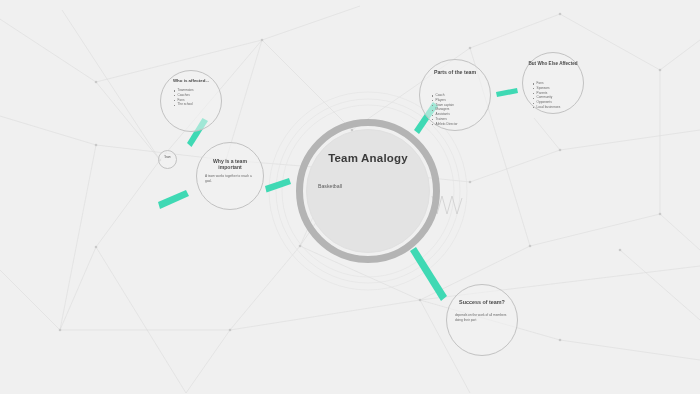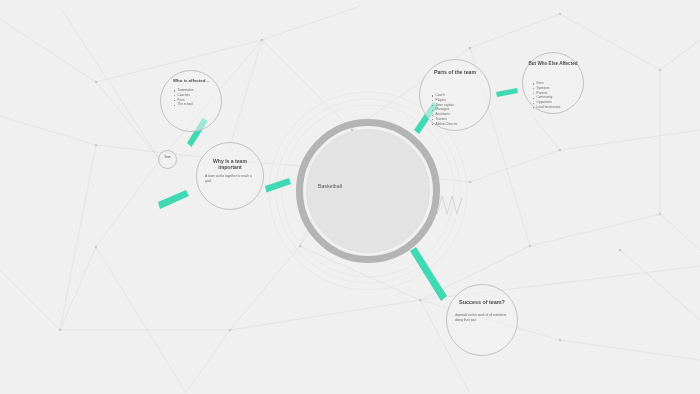--- a/index.html
+++ b/index.html
@@ -202,20 +202,21 @@
       <polygon points="265,186 266.5,192.5 291,184 289,178"></polygon>
       <polygon points="186,190 189,196 160,209 158,202"></polygon>
       <polygon points="414,130 419,134 438,106 433,102"></polygon>
       <polygon points="496,92 497,97 518,93 517,88"></polygon>
       <polygon points="410,251 416,247 447,296 441,301"></polygon>
     </g>
   </svg>
 
   <div class="center-ring" id="center-outer"></div>
   <div class="center-ring" id="center-inner"></div>
+  <div id="center-title">Team Analogy</div>
   <div id="center-sub">Basketball</div>
 
   <div class="node" id="node-who"></div>
   <div class="node-title" id="title-who">Who is affected...</div>
   <ul class="node-list" id="list-who">
     <li>Teammates</li>
     <li>Coaches</li>
     <li>Fans</li>
     <li>The school</li>
   </ul>

